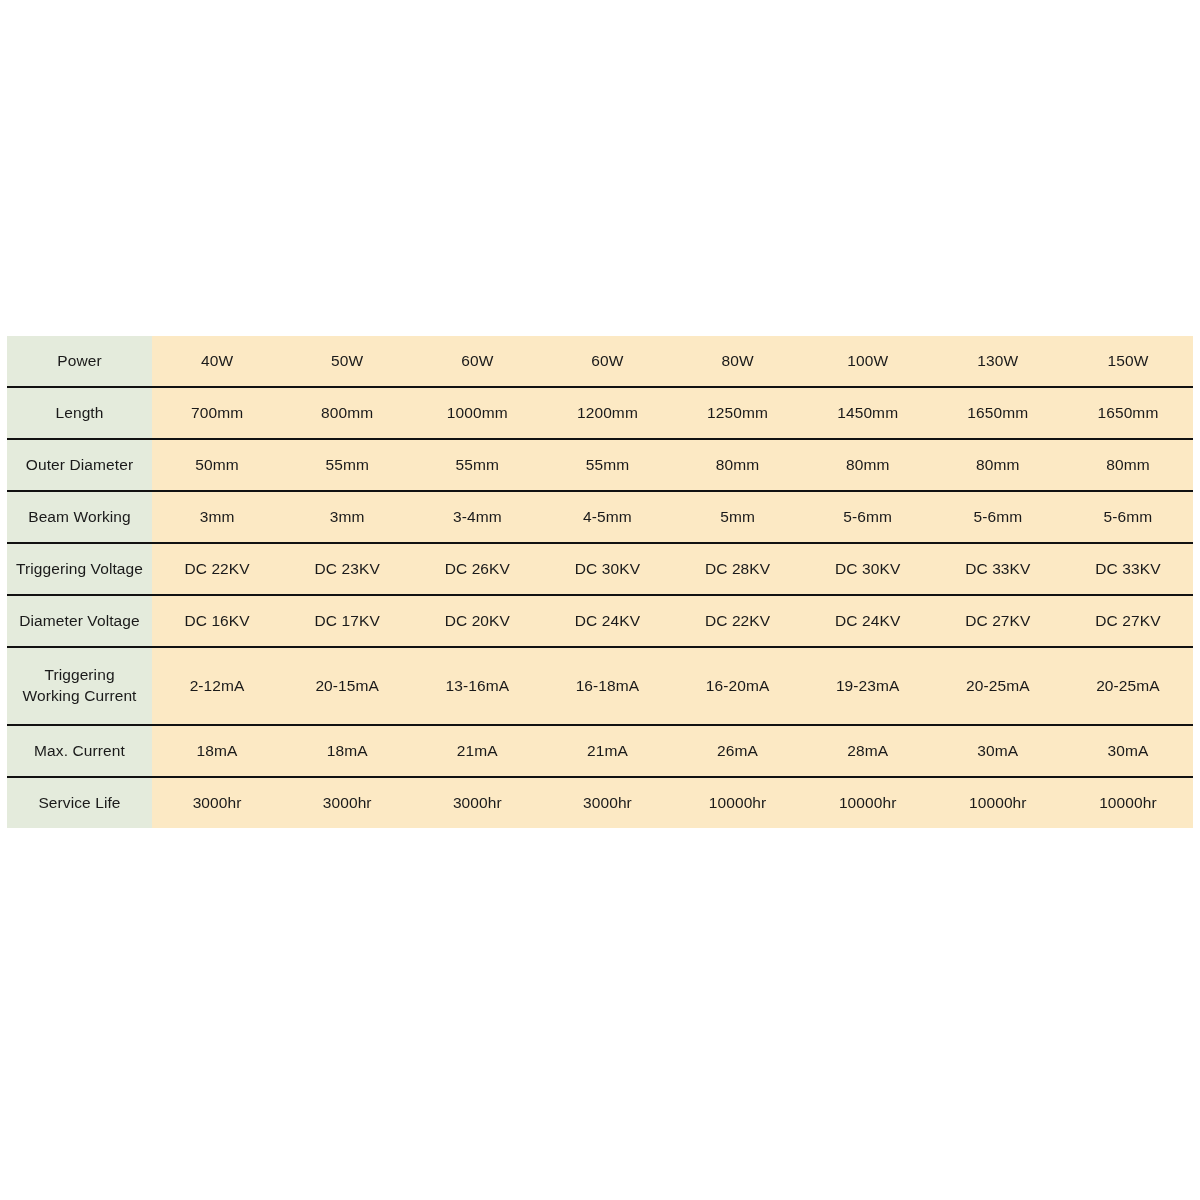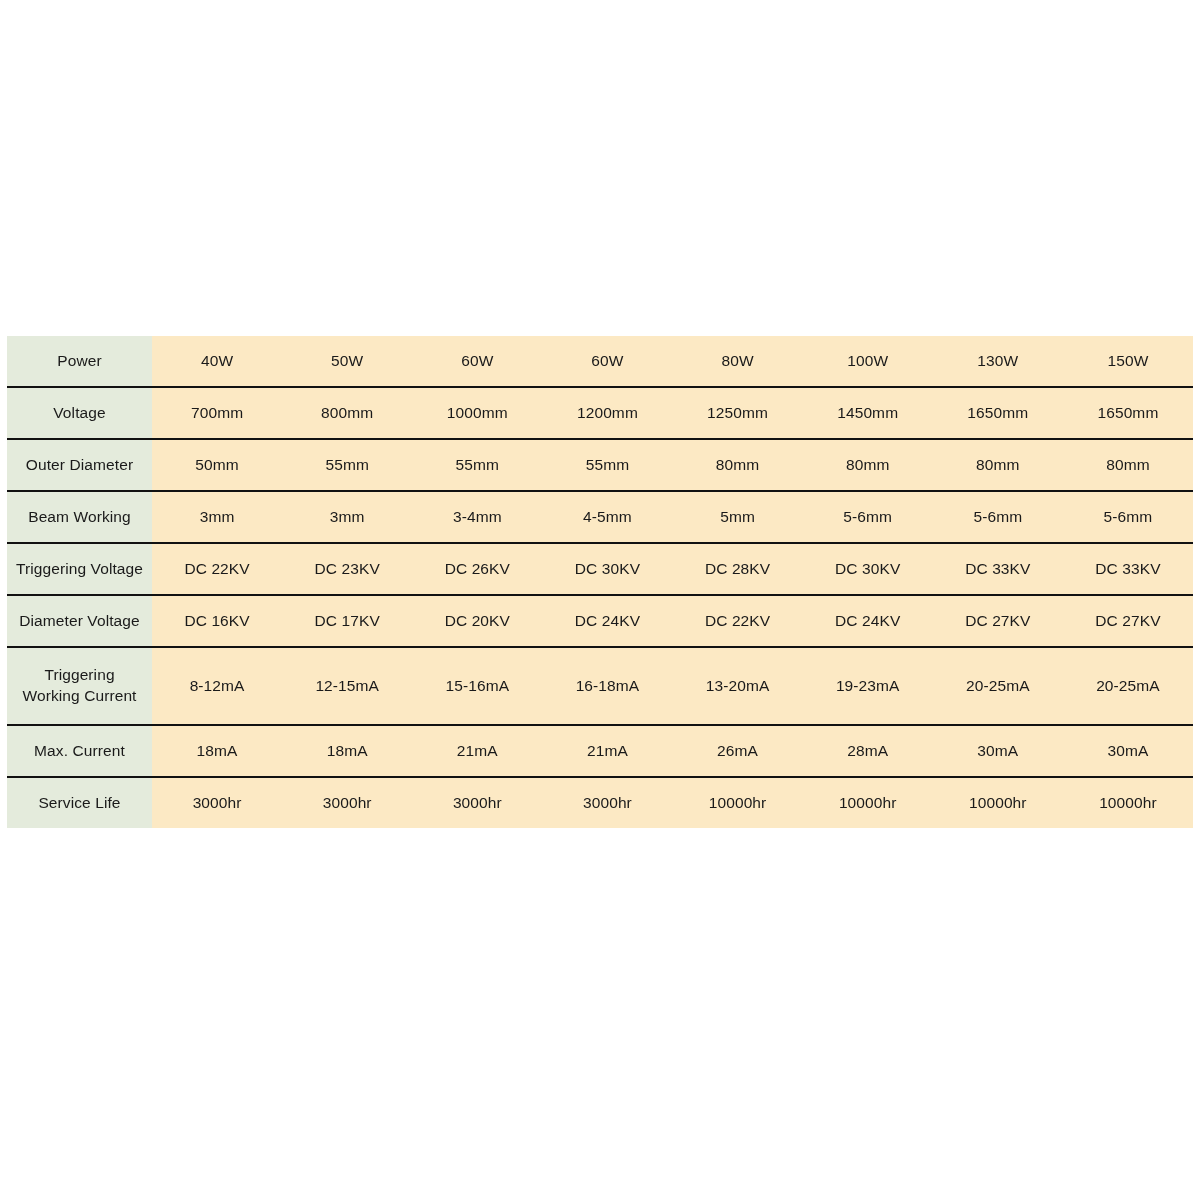--- a/index.html
+++ b/index.html
@@ -111,21 +111,21 @@
           </td>
           <td class="row-value">
             <span class="value-text">130W</span>
           </td>
           <td class="row-value">
             <span class="value-text">150W</span>
           </td>
         </tr>
         <tr>
           <td class="row-label">
-            <span class="label-text">Voltage</span>
+            <span class="label-text">Length</span>
           </td>
           <td class="row-value">
             <span class="value-text">700mm</span>
           </td>
           <td class="row-value">
             <span class="value-text">800mm</span>
           </td>
           <td class="row-value">
             <span class="value-text">1000mm</span>
           </td>
@@ -260,33 +260,33 @@
           <td class="row-value">
             <span class="value-text">DC 27KV</span>
           </td>
         </tr>
         <tr class="tall-row">
           <td class="row-label">
             <span class="label-text">Triggering</span>
             <span class="label-text">Working Current</span>
           </td>
           <td class="row-value">
-            <span class="value-text">8-12mA</span>
-          </td>
-          <td class="row-value">
-            <span class="value-text">12-15mA</span>
-          </td>
-          <td class="row-value">
-            <span class="value-text">15-16mA</span>
+            <span class="value-text">2-12mA</span>
+          </td>
+          <td class="row-value">
+            <span class="value-text">20-15mA</span>
+          </td>
+          <td class="row-value">
+            <span class="value-text">13-16mA</span>
           </td>
           <td class="row-value">
             <span class="value-text">16-18mA</span>
           </td>
           <td class="row-value">
-            <span class="value-text">13-20mA</span>
+            <span class="value-text">16-20mA</span>
           </td>
           <td class="row-value">
             <span class="value-text">19-23mA</span>
           </td>
           <td class="row-value">
             <span class="value-text">20-25mA</span>
           </td>
           <td class="row-value">
             <span class="value-text">20-25mA</span>
           </td>

